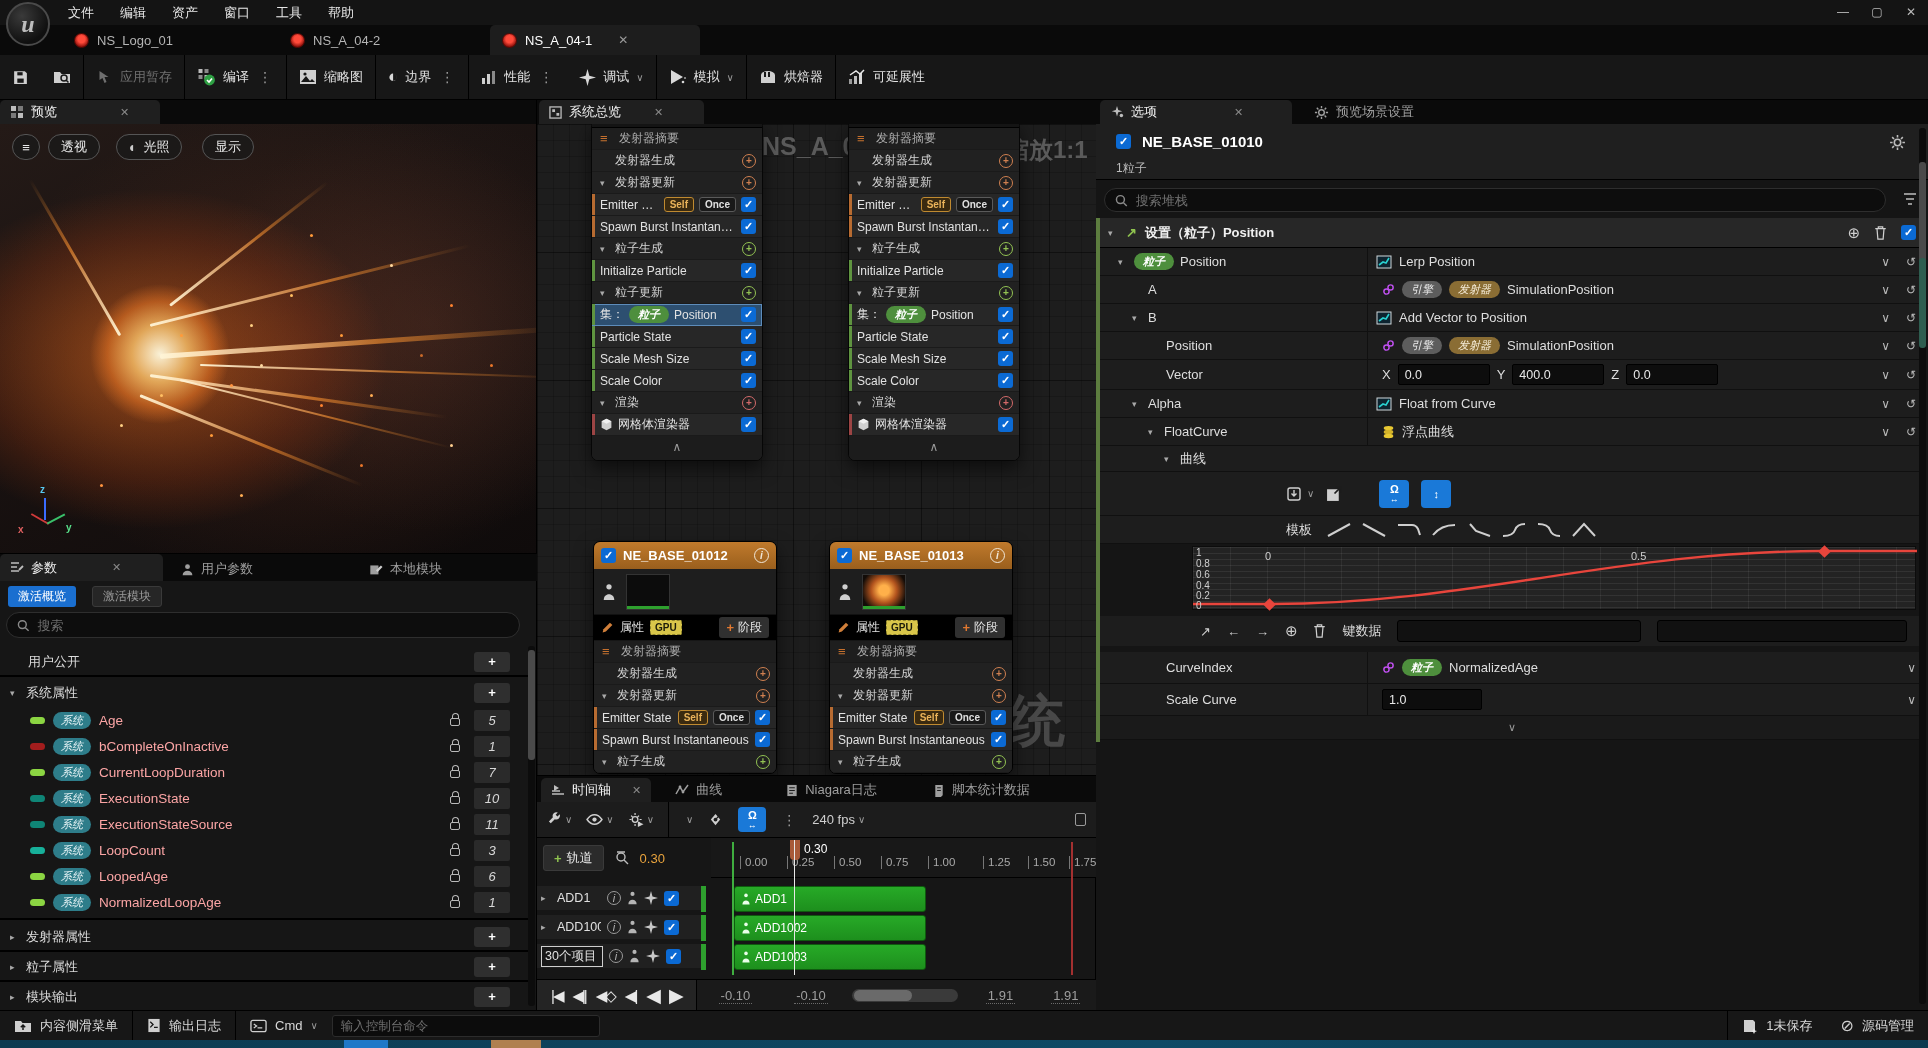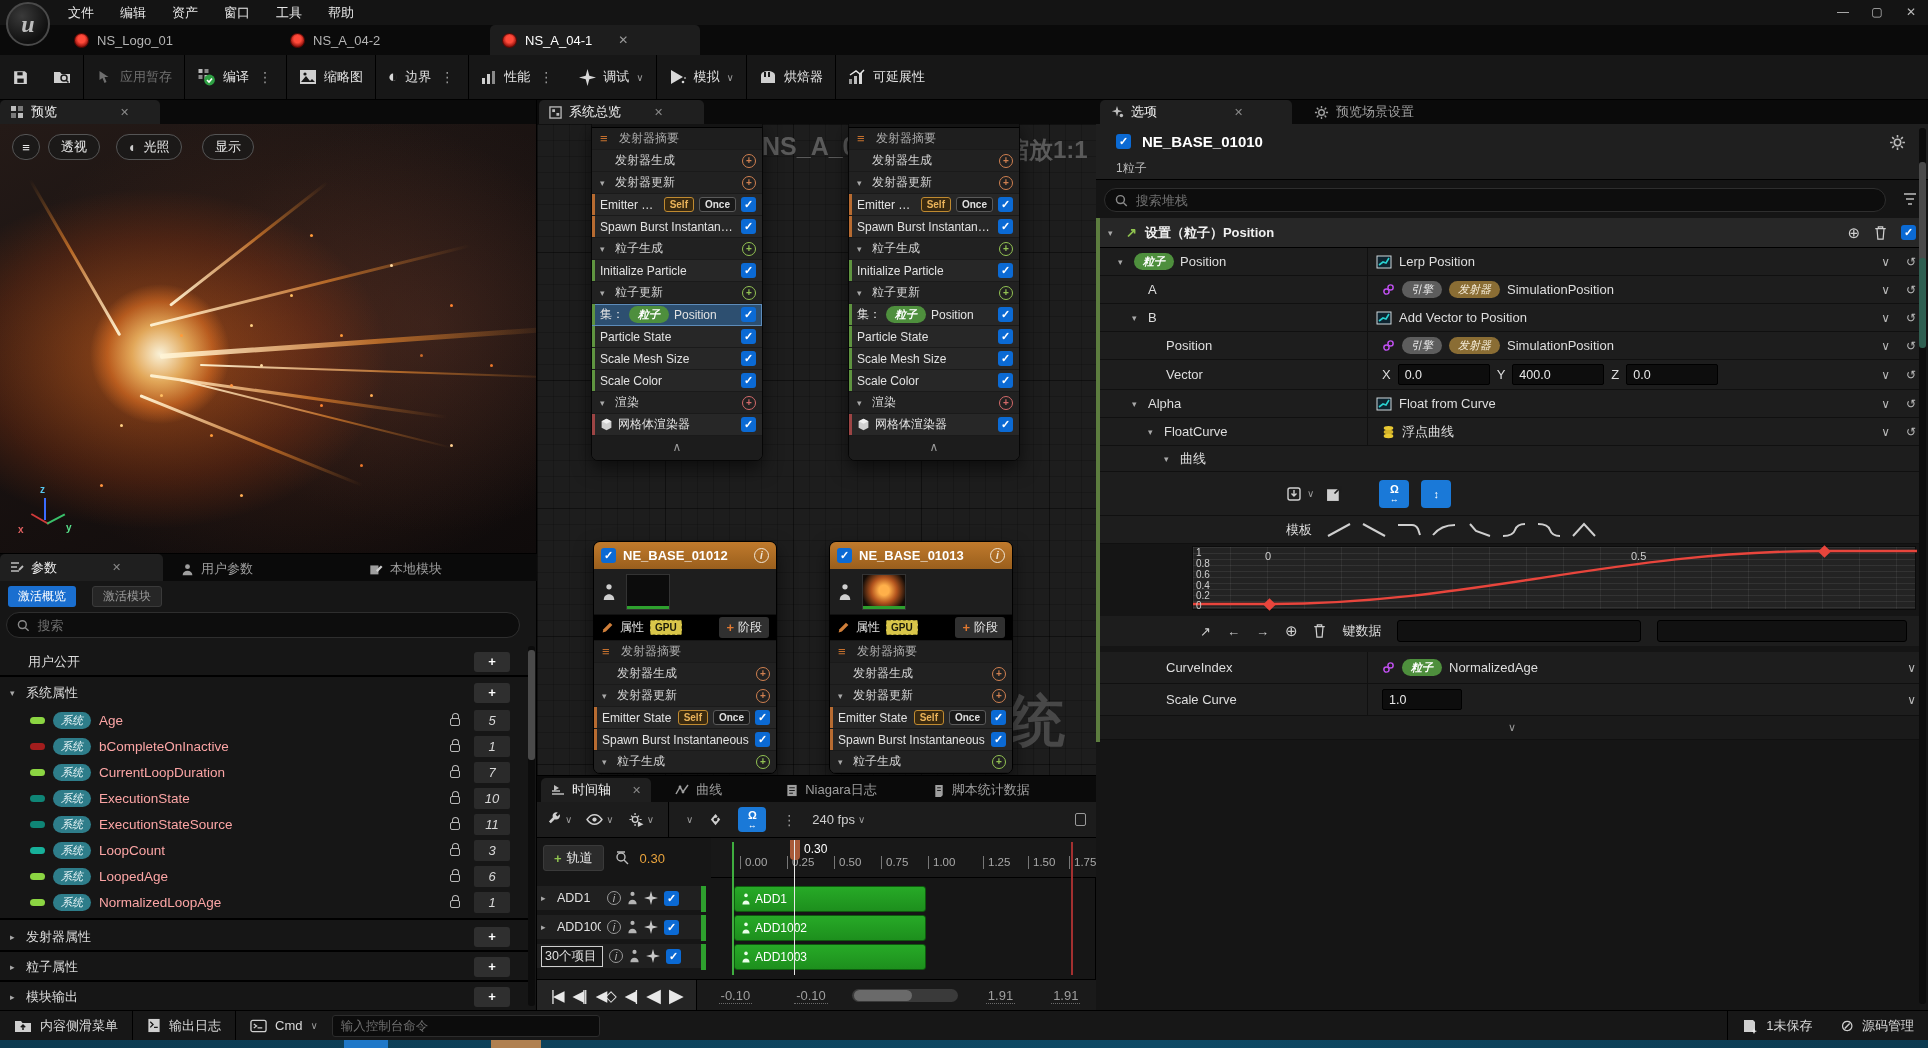--- a/index.html
+++ b/index.html
@@ -1240,21 +1240,21 @@
             <span>∨</span>
           </span>
       </div>
     </div>
 
     <div class="drow" style="top:584px;height:32px">
       <div class="dleft">
           <span class="dlab" style="margin-left:48px">Scale Curve</span>
         </div>
       <div class="dright" style="padding-left:14px">
-        <input class="vin" style="width: 80px;" readonly="" value="1.0">
+        <input class="vin" style="width: 100px;" readonly="" value="1.0">
         <span class="rowend">
             <span>∨</span>
           </span>
       </div>
     </div>
 
     <div class="drow" style="top:616px;height:24px;justify-content:center;align-items:center;background:#1a1a1a">
       <span style="color:#9a9a9a;font-size:11px">∨</span>
     </div>
     <div class="vscroll" style="left:823px;top:28px;height:876px">

